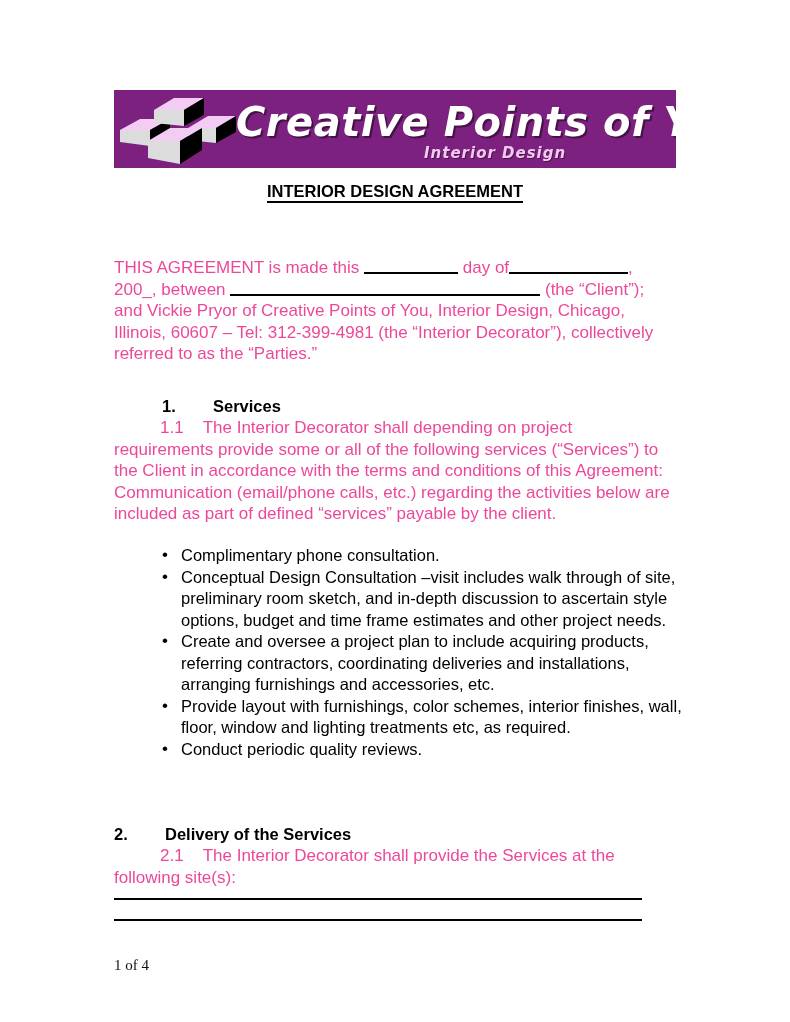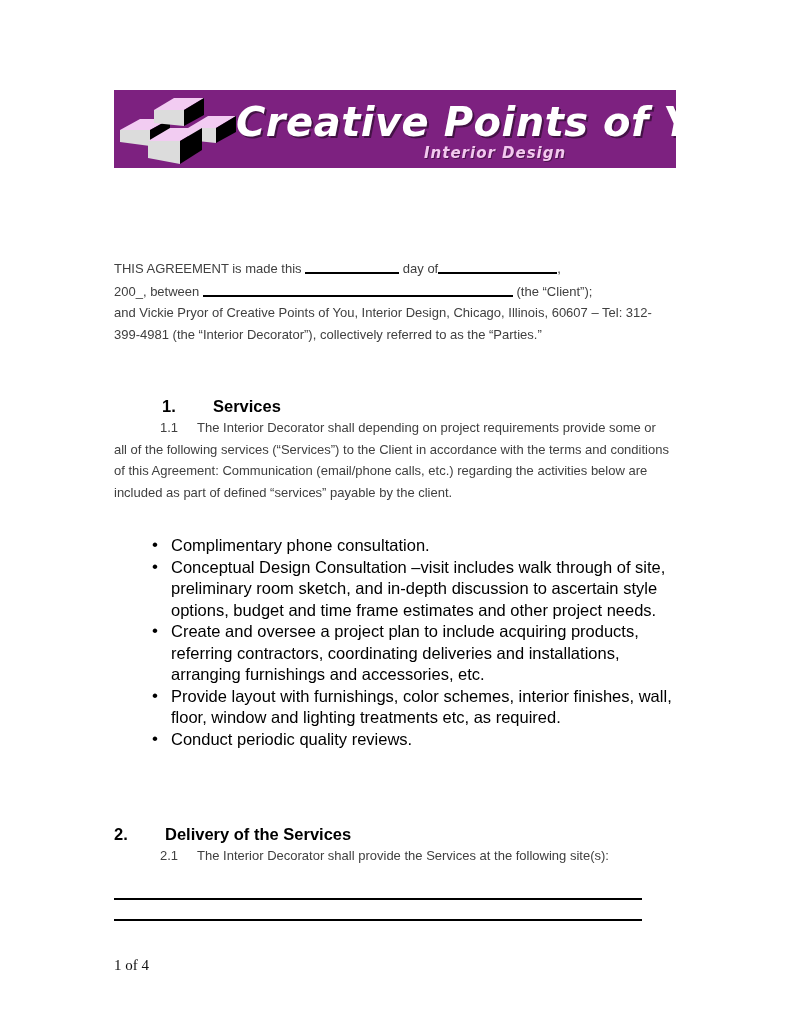--- a/index.html
+++ b/index.html
@@ -83,23 +83,23 @@
     letter-spacing: 0px;
   }
   .doc-title span {
     border-bottom: 2px solid #000;
     padding-bottom: 1px;
   }
 
   
   .body-text {
     position: absolute;
-    font-size: 13px;
-    line-height: 21.5px;
-    color: #404040;
+    font-size: 17px;
+    line-height: 21.5px;
+    color: #ec4899;
   }
   .para-intro {
     left: 114px;
     top: 257px;
     width: 550px;
   }
   .fill {
     display: inline-block;
     border-bottom: 2px solid #000;
     vertical-align: baseline;
@@ -134,21 +134,21 @@
   }
   .indent { display: inline-block; width: 46px; }
   .indent-after { display: inline-block; width: 19px; }
 
   
   .bullets {
     position: absolute;
     left: 146px;
     top: 529px;
     width: 524px;
-    margin: 6px;
+    margin: 16px;
     padding: 0;
     list-style: none;
     font-size: 16.5px;
     line-height: 21.5px;
   }
   .bullets li {
     position: relative;
     padding-left: 19px;
     margin: 0 0 0 0;
   }
@@ -213,20 +213,21 @@
           <polygon points="30,49 52,36 84,36 62,49" fill="#f2ccf2"></polygon>
           <polygon points="30,49 62,49 62,72 30,66" fill="#dcdcdc"></polygon>
           <polygon points="62,49 84,36 84,58 62,72" fill="#000000"></polygon>
         </g>
       </svg>
     </div>
     <div class="logo-wordmark">Creative Points of You</div>
     <div class="logo-sub">Interior Design</div>
   </div>
 
+  <div class="doc-title"><span>INTERIOR DESIGN AGREEMENT</span></div>
 
   <div class="body-text para-intro"><span>THIS AGREEMENT is made this </span><span class="fill fill-day"></span><span> day of</span><span class="fill fill-month"></span><span>,</span><br><span>200_, between </span><span class="fill fill-name"></span><span> (the “Client”);</span><br><span>and Vickie Pryor of Creative Points of You, Interior Design, Chicago, Illinois, 60607 – Tel: 312-399-4981 (the “Interior Decorator”), collectively referred to as the “Parties.”</span></div>
 
   <div class="section-head sec1-head"><span class="num">1.</span><span>Services</span></div>
 
   <div class="body-text para-11"><span class="indent"></span><span>1.1</span><span class="indent-after"></span><span>The Interior Decorator shall depending on project requirements provide some or all of the following services (“Services”) to the Client in accordance with the terms and conditions of this Agreement: Communication (email/phone calls, etc.) regarding the activities below are included as part of defined “services” payable by the client.</span></div>
 
   <ul class="bullets">
     <li>Complimentary phone consultation.</li>
     <li>Conceptual Design Consultation –visit includes walk through of site, preliminary room sketch, and in-depth discussion to ascertain style options, budget and time frame estimates and other project needs.</li>

